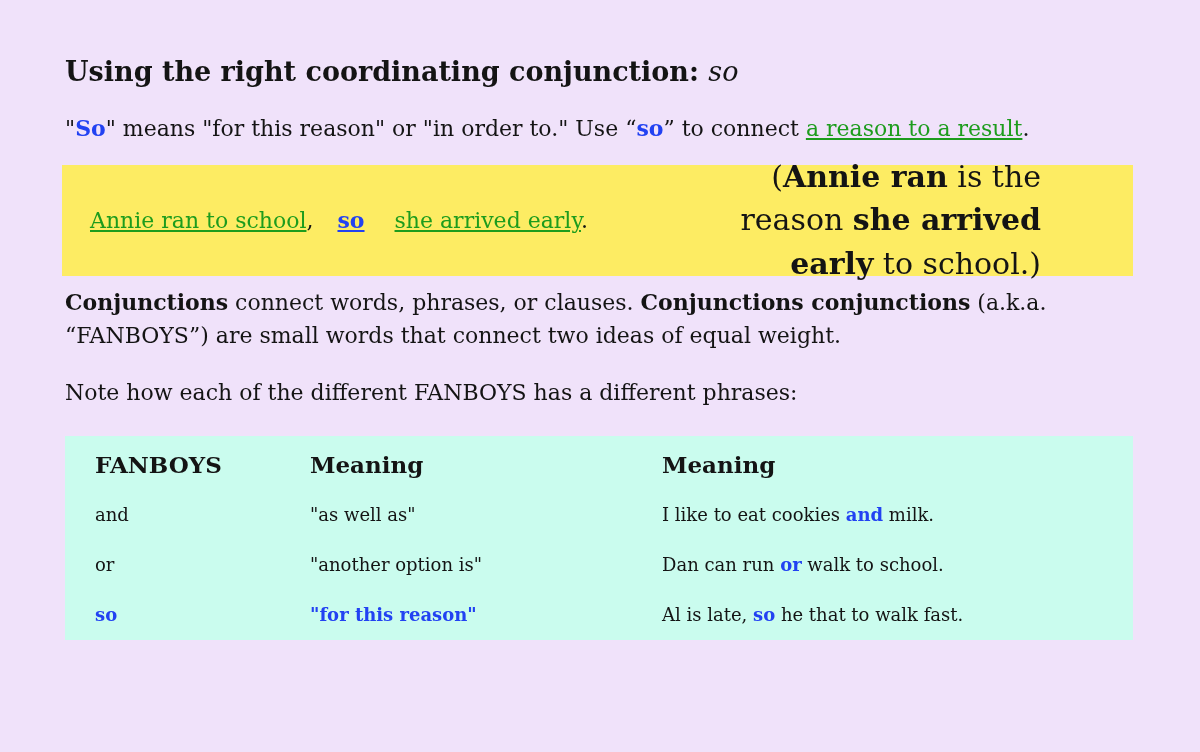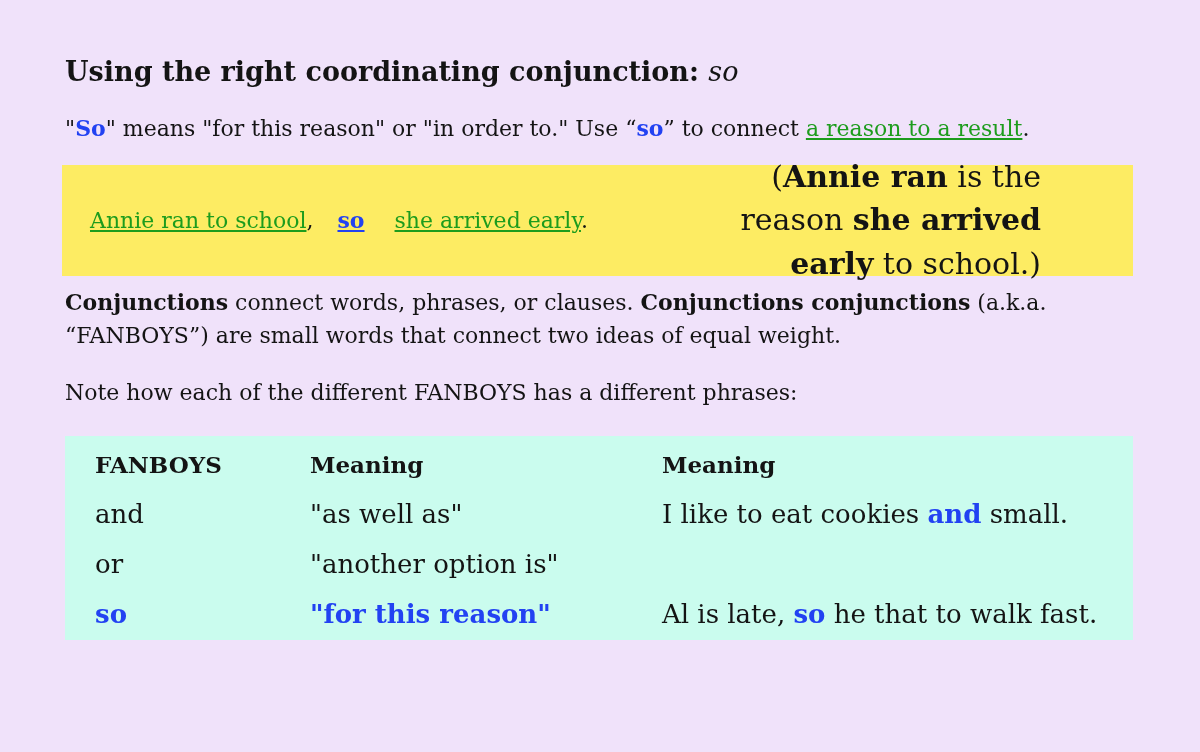--- a/index.html
+++ b/index.html
@@ -63,21 +63,21 @@
     width: 1068px;
     background: var(--table_bg, #cafcee);
     padding: 3px 0 1px 0;
   }
   .t-row {
     display: grid;
     grid-template-columns: 215px 352px auto;
     align-items: center;
     height: 50px;
     padding-left: 30px;
-    font-size: 26px;
+    font-size: 18px;
   }
   .t-row.t-header { font-weight: bold; font-size: 23px; }
   .t-row.hl .cell-fanboy,
   .t-row.hl .cell-meaning { color: var(--blue, #2242f2); font-weight: bold; }
 </style>
 </head>
 <body style="--page_bg: #f0e2fa; --text: #141414; --blue: #2242f2; --green: #1d9c1d; --yellow: #fdec63; --table_bg: #cafcee;">
 
 <div class="content">
 
@@ -97,26 +97,27 @@
   <div class="fanboys-table">
     <div class="t-row t-header">
       <span class="cell-fanboy">FANBOYS</span>
       <span class="cell-meaning">Meaning</span>
       <span class="cell-example">Meaning</span>
     </div>
 
     <div class="t-row">
       <span class="cell-fanboy">and</span>
       <span class="cell-meaning">"as well as"</span>
-      <span class="cell-example"><span>I like to eat cookies </span><span class="blue">and</span><span> small.</span></span>
+      <span class="cell-example"><span>I like to eat cookies </span><span class="blue">and</span><span> milk.</span></span>
     </div>
 
     <div class="t-row">
       <span class="cell-fanboy">or</span>
       <span class="cell-meaning">"another option is"</span>
+      <span class="cell-example"><span>Dan can run </span><span class="blue">or</span><span> walk to school.</span></span>
     </div>
 
 
     <div class="t-row hl">
       <span class="cell-fanboy">so</span>
       <span class="cell-meaning">"for this reason"</span>
       <span class="cell-example"><span>Al is late, </span><span class="blue">so</span><span> he that to walk fast.</span></span>
     </div>
   </div>
 

